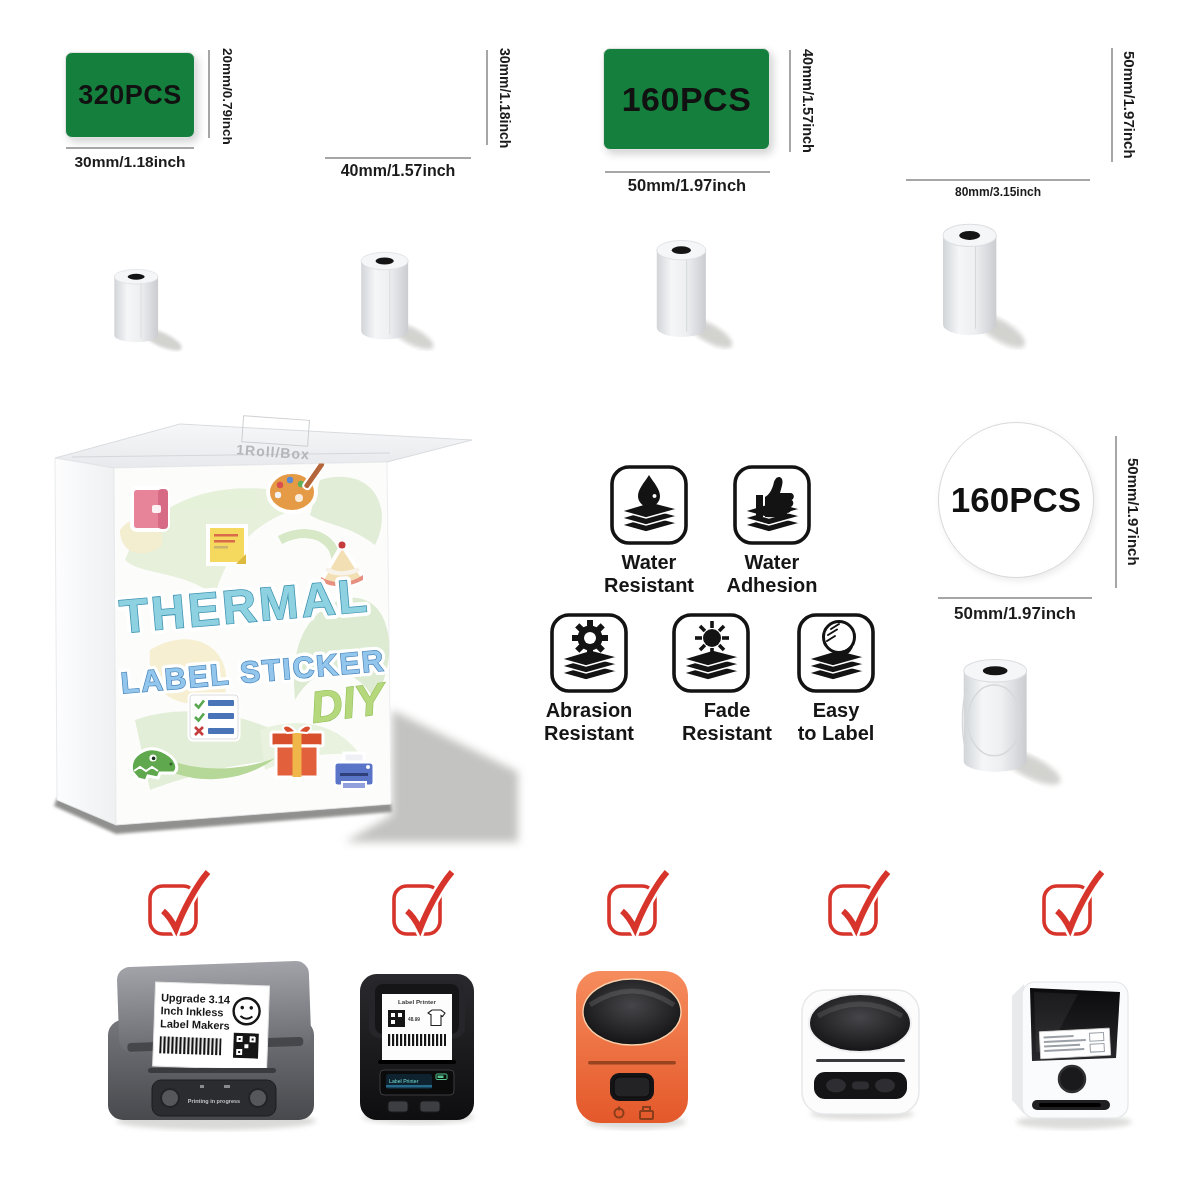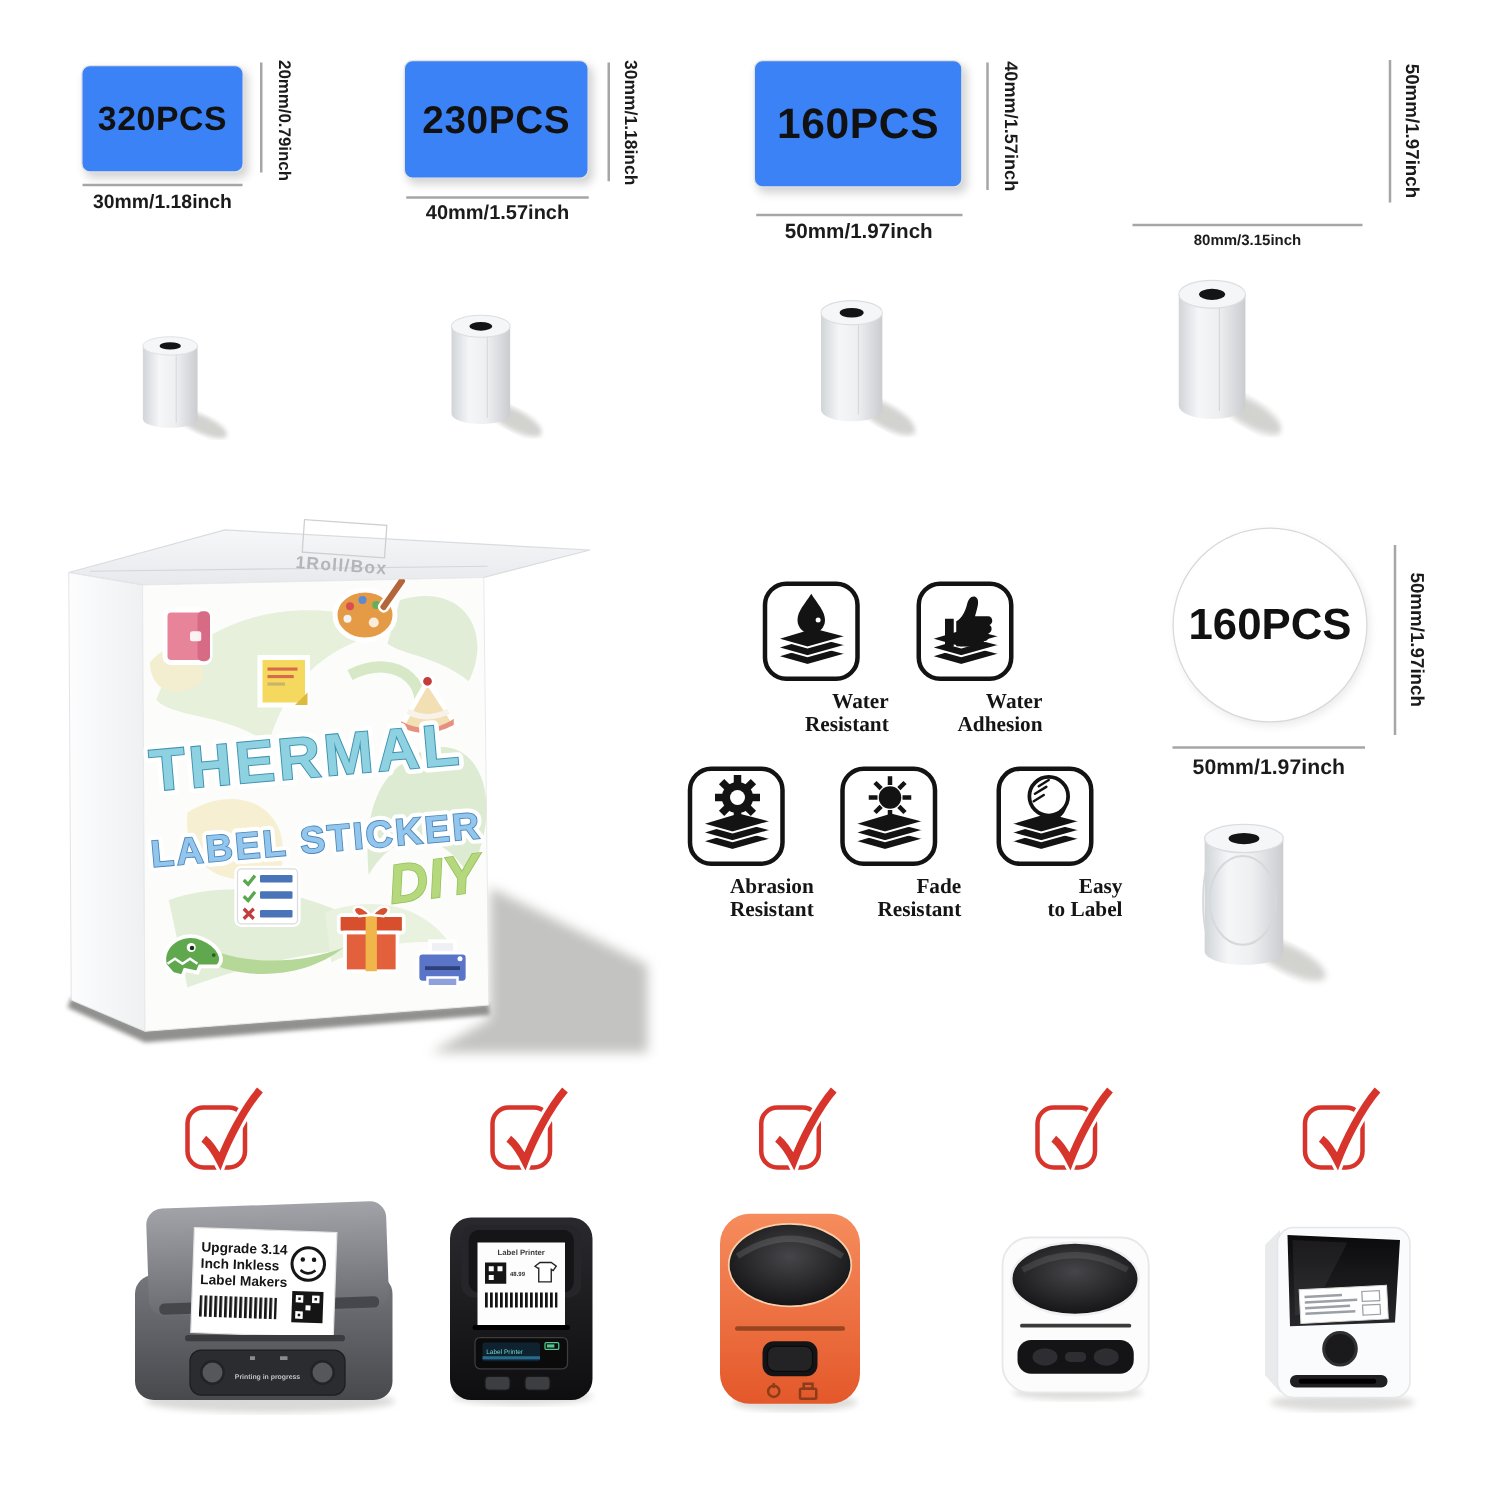--- a/index.html
+++ b/index.html
@@ -1,28 +1,28 @@
 <!DOCTYPE html>
 <html><head>
 <meta charset="utf-8">
 <style>
   * { margin:0; padding:0; box-sizing:border-box; }
   html,body { background:#fff; font-family:"Liberation Sans", sans-serif; }
   #canvas { position:relative; width:1200px; height:1200px; background:#ffffff; overflow:hidden; }
   .abs { position:absolute; }
   svg { display:block; overflow:visible; }
   svg text { font-family:"Liberation Sans", sans-serif; }
-  .size-card { position:absolute; background:#3b82f6; border:1px solid #e3e3e3; border-radius:7px;
+  .size-card { position:absolute; background:#15803d; border:1px solid #e3e3e3; border-radius:7px;
     box-shadow:3px 4px 8px rgba(0,0,0,0.18); display:flex; align-items:center; justify-content:center;
     font-weight:bold; color:#111; letter-spacing:.5px; }
   .hline { position:absolute; height:2px; background:#a6a6a6; }
   .vline { position:absolute; width:2px; background:#a6a6a6; }
   .htext { position:absolute; font-weight:bold; color:#1b1b1b; text-align:center; white-space:nowrap; }
   .vtext { position:absolute; font-weight:bold; color:#1b1b1b; writing-mode:vertical-rl; text-align:center; width:22px; white-space:nowrap; }
-  .feat-label { position:absolute; width:124px; text-align:right; font-weight:bold; font-size:17px; line-height:1.13; color:#151515;font-family:Liberation Serif, serif; }
+  .feat-label { position:absolute; width:124px; text-align:center; font-weight:bold; font-size:20px; line-height:1.13; color:#151515; }
   .circle-label { position:absolute; background:#fff; border:1.5px solid #d7d9dc; border-radius:50%;
     display:flex; align-items:center; justify-content:center; font-weight:bold; color:#111;
     box-shadow:2px 3px 7px rgba(0,0,0,0.08); }
 </style>
 </head>
 <body>
 
 <div id="canvas">
 
 <svg style="position:absolute;width:0;height:0" aria-hidden="true">
@@ -97,23 +97,20 @@
 </svg>
 
 <div class="size-card" style="left:65px;top:52px;width:130px;height:86px;font-size:27px">
       <span>320PCS</span>
     </div>
 <div class="vline" style="left:208px;top:50px;height:88px"></div>
 <div class="vtext" style="left:213px;top:48px;height:92px;font-size:13.5px">20mm/0.79inch</div>
 <div class="hline" style="left:66px;top:147px;width:128px"></div>
 <div class="htext" style="left:50px;top:153px;width:160px;font-size:15.5px">30mm/1.18inch</div>
 
-<div class="size-card" style="left:323px;top:48px;width:148px;height:95px;font-size:31px">
-      <span>230PCS</span>
-    </div>
 <div class="vline" style="left:486px;top:50px;height:95px"></div>
 <div class="vtext" style="left:491px;top:48px;height:99px;font-size:14px">30mm/1.18inch</div>
 <div class="hline" style="left:325px;top:157px;width:146px"></div>
 <div class="htext" style="left:318px;top:162px;width:160px;font-size:16px">40mm/1.57inch</div>
 
 <div class="size-card" style="left:603px;top:48px;width:167px;height:102px;font-size:34px">
       <span>160PCS</span>
     </div>
 <div class="vline" style="left:789px;top:50px;height:102px"></div>
 <div class="vtext" style="left:794px;top:48px;height:106px;font-size:14.5px">40mm/1.57inch</div>
@@ -289,21 +286,21 @@
     <rect x="40.2" y="10" width="3.6" height="7" transform="rotate(45 42 27)"></rect>
     <rect x="40.2" y="10" width="3.6" height="7" transform="rotate(90 42 27)"></rect>
     <rect x="40.2" y="10" width="3.6" height="7" transform="rotate(135 42 27)"></rect>
     <rect x="40.2" y="10" width="3.6" height="7" transform="rotate(180 42 27)"></rect>
     <rect x="40.2" y="10" width="3.6" height="7" transform="rotate(225 42 27)"></rect>
     <rect x="40.2" y="10" width="3.6" height="7" transform="rotate(270 42 27)"></rect>
     <rect x="40.2" y="10" width="3.6" height="7" transform="rotate(315 42 27)"></rect>
     <circle cx="42" cy="27" r="9"></circle>
   </g>
 </svg>
-<div class="feat-label" style="left:645px;top:699px">
+<div class="feat-label" style="left:665px;top:699px">
   <div>Fade</div>
       <div>Resistant</div>
 </div>
 
 <svg class="abs" style="left:795px;top:611px" width="82" height="84" viewBox="0 0 82 84">
   <rect x="4" y="4" width="74" height="76" rx="17" fill="#fff" stroke="#131313" stroke-width="3.6"></rect>
   <use href="#layersG"></use>
   <g>
     <circle cx="44" cy="26" r="15.5" fill="#fff" stroke="#131313" stroke-width="3"></circle>
     <path d="M56.5,34 C51,40.5 43,42 35.5,39 L46,46.5 C52.5,44.5 56.5,40 58,35.5 Z" fill="#131313"></path>

